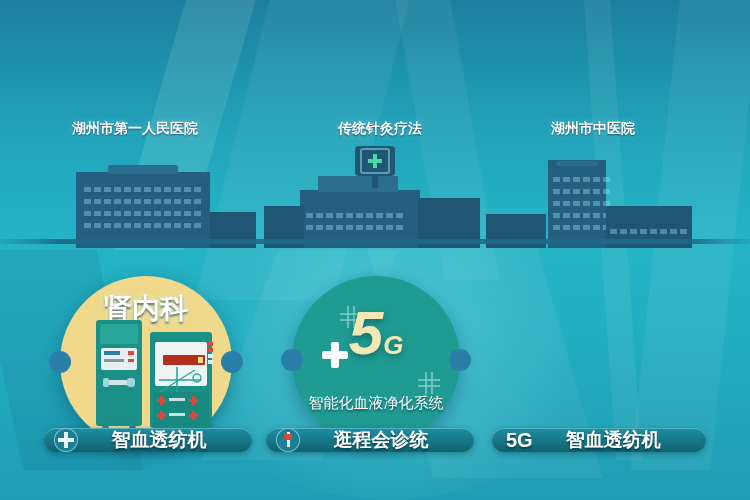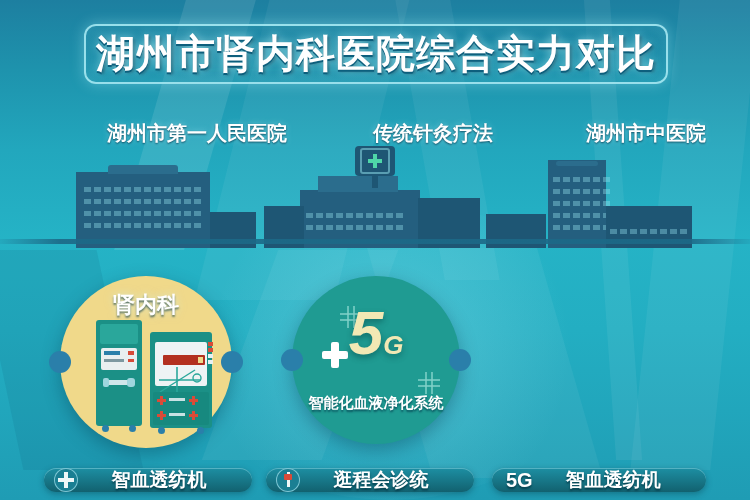--- a/index.html
+++ b/index.html
@@ -32,23 +32,22 @@
   #title-text{
     font-family:"Liberation Sans","DejaVu Sans",sans-serif;
     font-size:39px;font-weight:bold;color:#ffffff;letter-spacing:1px;
     text-shadow:0 2px 0 #0d5f7d, 0 0 10px rgba(190,250,255,.75), 2px 2px 3px rgba(0,40,60,.55);
     white-space:nowrap;
   }
 
   
   .hosp-label{
     position:absolute;top:120px;
-    font-size:20px;font-weight:bold;color:#ffffff;white-space:nowrap;
+    font-size:14px;font-weight:bold;color:#ffffff;white-space:nowrap;
     text-shadow:0 1px 2px rgba(0,45,65,.75), 0 0 6px rgba(170,240,255,.45);
-    margin-left:35px;
   }
   #hosp-0{left:72px;}
   #hosp-1{left:338px;}
   #hosp-2{left:551px;}
 
   
   #skyline{position:absolute;left:0;top:148px;width:750px;height:100px;}
   #ground{position:absolute;left:0;top:239px;width:750px;height:5px;
           background:linear-gradient(90deg,rgba(30,115,145,.15),rgba(28,105,135,.9) 8%,rgba(28,105,135,.9) 92%,rgba(30,115,145,.15));}
   .bld{position:absolute;bottom:0;background:#245f7f;}
@@ -69,26 +68,26 @@
     position:absolute;border-radius:50%;
     box-shadow:0 6px 18px rgba(0,50,70,.35);
   }
   #circle-0{left:60px;top:276px;width:172px;height:172px;background:#f0d98a;}
   #circle-1{left:292px;top:276px;width:168px;height:168px;background:#1f9b92;}
   #circle-2{left:516px;top:276px;width:172px;height:172px;background:#a9aeb0;}
 
   .dot{position:absolute;width:22px;height:22px;border-radius:50%;background:#2a7faa;}
   .c-title{
     position:absolute;left:0;right:0;text-align:center;
-    font-size:22px;font-weight:bold;color:#ffffff;
+    font-size:28px;font-weight:bold;color:#ffffff;
     text-shadow:0 2px 2px rgba(0,50,70,.6), 0 0 8px rgba(200,245,255,.5);
   }
   .c-sub{
     position:absolute;left:0;right:0;text-align:center;
-    font-size:15px;font-weight:bold;color:#ffffff;
+    font-size:15px;font-weight:normal;color:#ffffff;
     text-shadow:0 2px 2px rgba(0,50,70,.65);
   }
 
   
   .mach{position:absolute;}
   #m-left{left:36px;top:44px;width:46px;height:106px;background:#1b9086;border-radius:3px;}
   #m-left-top{position:absolute;left:4px;top:4px;right:4px;height:20px;background:#2aa79b;border-radius:2px;}
   #m-left-panel{position:absolute;left:5px;top:28px;width:36px;height:22px;background:#e9eff0;border-radius:2px;}
   #m-left-bar{position:absolute;left:7px;top:60px;width:32px;height:5px;background:#cfe6ea;border-radius:3px;}
   #m-right{left:90px;top:56px;width:62px;height:96px;background:#1b9086;border-radius:3px;}
@@ -117,21 +116,21 @@
   .plus-o:after{left:0;top:7px;width:22px;height:8px;border-left:none;border-right:none;}
 
   
   #acu-icons{position:absolute;left:0;right:0;top:52px;height:60px;display:flex;align-items:center;justify-content:center;gap:24px;}
 
   
   .pill{
     position:absolute;top:428px;height:24px;border-radius:16px;
     background:linear-gradient(180deg,#1d8fa3 0%,#12616f 100%);
     box-shadow:inset 0 1px 0 rgba(190,245,255,.35), 0 2px 6px rgba(0,40,55,.35);
-    display:flex;align-items:center;margin-top:40px;
+    display:flex;align-items:center;
   }
   #pill-0{left:44px;width:208px;}
   #pill-1{left:266px;width:208px;}
   #pill-2{left:492px;width:214px;}
   .pill-icon{
     width:22px;height:22px;border-radius:50%;margin-left:10px;flex:0 0 auto;
     background:#1a7f93;border:1px solid rgba(190,245,255,.6);
     display:flex;align-items:center;justify-content:center;position:relative;
   }
   .pill-text{
@@ -151,23 +150,20 @@
   <div class="shard" style="left:150px;top:0;width:70px;height:250px;transform:skewX(-16deg);"></div>
   <div class="shard b" style="left:232px;top:0;width:140px;height:300px;transform:skewX(-14deg);"></div>
   <div class="shard b" style="left:420px;top:0;width:55px;height:280px;transform:skewX(10deg);"></div>
   <div class="shard" style="left:600px;top:0;width:26px;height:460px;transform:skewX(4deg);opacity:.6;"></div>
   <div class="shard b" style="left:655px;top:0;width:80px;height:470px;transform:skewX(-6deg);"></div>
   <div class="shard c" style="left:0;top:250px;width:120px;height:220px;transform:skewX(12deg);"></div>
   <div class="shard" style="left:240px;top:250px;width:120px;height:210px;transform:skewX(-20deg);opacity:.55;"></div>
   <div class="shard b" style="left:400px;top:248px;width:170px;height:230px;transform:skewX(16deg);"></div>
   <div class="glow" style="left:180px;top:200px;width:420px;height:300px;"></div>
 
-  <div id="title-box">
-    <div id="title-text">湖州市肾内科医院综合实力对比</div>
-  </div>
 
   <div class="hosp-label" id="hosp-0">湖州市第一人民医院</div>
   <div class="hosp-label" id="hosp-1">传统针灸疗法</div>
   <div class="hosp-label" id="hosp-2">湖州市中医院</div>
 
   <div id="skyline">
 
     <div class="bld" style="left:76px;width:134px;height:76px;"></div>
     <div class="bld l" style="left:108px;bottom:74px;width:70px;height:9px;border-radius:3px 3px 0 0;"></div>
     <div class="winrow" style="left:84px;bottom:56px;">

